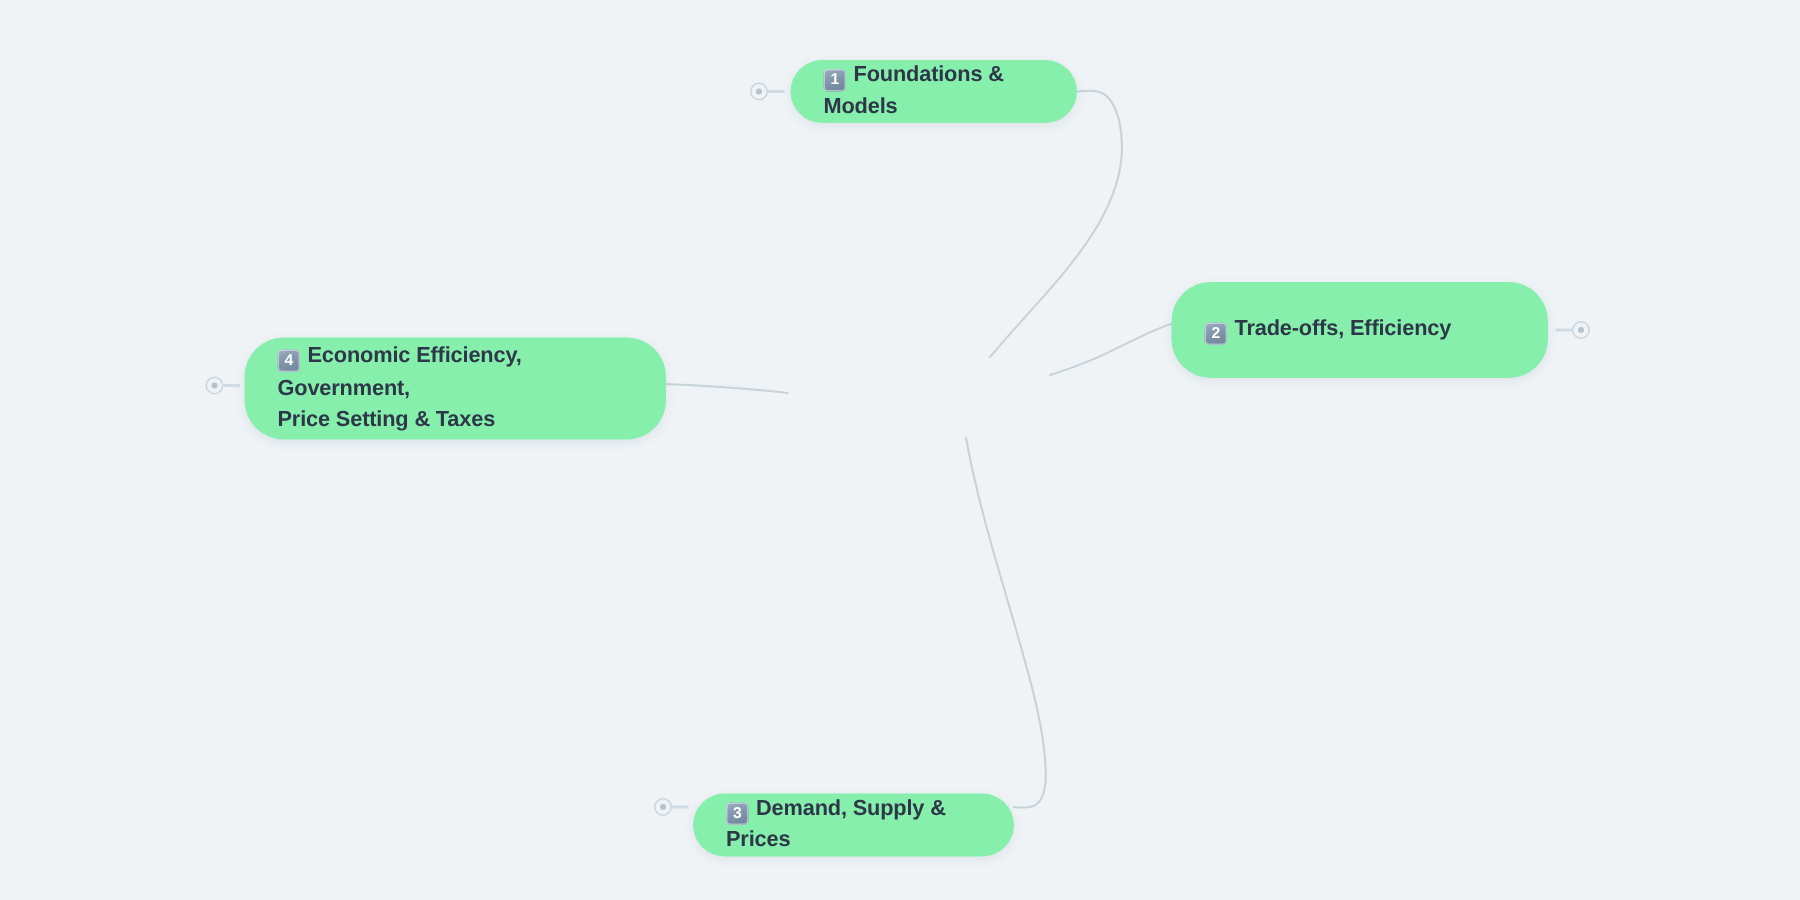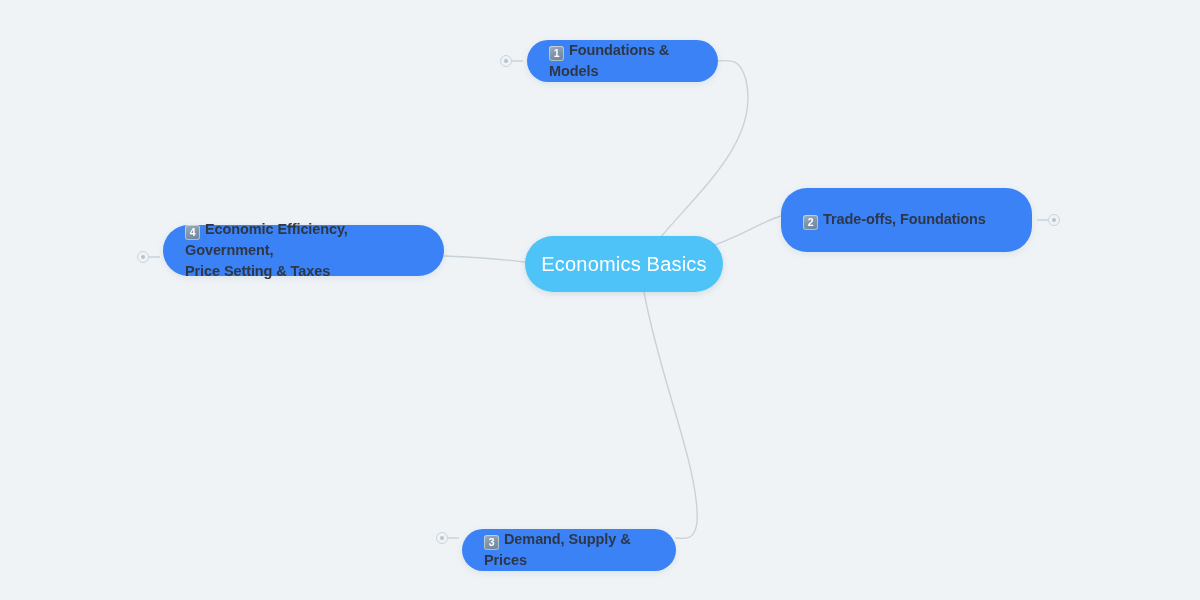--- a/index.html
+++ b/index.html
@@ -40,21 +40,21 @@
     font-size: 20px;
     letter-spacing: 0.2px;
     white-space: nowrap;
   }
 
   
   .topic-node {
     position: absolute;
     display: flex;
     align-items: center;
-    background: #3b82f6;
+    background: #86efac;
     border-radius: 26px;
     box-shadow: 0 2px 7px rgba(95, 125, 150, 0.13);
     padding: 11px 22px;
     box-sizing: border-box;
   }
   .topic-text {
     font-size: 14.5px;
     font-weight: bold;
     color: #2d3748;
     line-height: 1.45;
@@ -115,53 +115,50 @@
 
   <svg id="connector-layer" viewBox="0 0 1200 600" xmlns="http://www.w3.org/2000/svg">
     <g id="connector-paths" fill="none" stroke-linecap="round">
         <path d="M 660 238 C 700 190 760 140 746 80 C 740 58 730 60 718 61" stroke="#c8d2d9" stroke-width="1.4"></path>
         <path d="M 700 250 C 740 238 760 222 781 216" stroke="#c8d2d9" stroke-width="1.4"></path>
         <path d="M 644 292 C 660 380 700 470 697 522 C 695 540 686 539 676 538" stroke="#c8d2d9" stroke-width="1.4"></path>
         <path d="M 525 262 C 500 259 470 257 444 256" stroke="#c8d2d9" stroke-width="1.4"></path>
       </g>
   </svg>
 
-  <div class="root-node" id="root-node" style="left: 525px; top: 236px; width: 198px; height: 56px; background: rgb(78, 195, 247); color: rgb(255, 255, 255);">
-    <span>Economics Basics</span>
-  </div>
 
   <div id="branch-layer">
       <div class="topic-node" style="left: 527px; top: 40px; width: 191px; height: 42px;">
         <div class="topic-text"><span class="keycap">1</span><span>Foundations &amp; Models</span></div>
       </div>
       <div class="handle" style="left: 500px; top: 55px;">
         <div class="handle-ring">
           <div class="handle-dot"></div>
         </div>
         <div class="handle-stem"></div>
       </div>
       <div class="topic-node" style="left: 781px; top: 188px; width: 251px; height: 64px;">
-        <div class="topic-text"><span class="keycap">2</span><span>Trade-offs, Foundations</span><br></div>
+        <div class="topic-text"><span class="keycap">2</span><span>Trade-offs, Efficiency</span><br></div>
       </div>
       <div class="handle" style="left: 1037px; top: 214px;">
         <div class="handle-stem"></div>
         <div class="handle-ring">
           <div class="handle-dot"></div>
         </div>
       </div>
       <div class="topic-node" style="left: 462px; top: 517px; width: 214px; height: 42px; margin-top: 12px;">
         <div class="topic-text"><span class="keycap">3</span><span>Demand, Supply &amp; Prices</span></div>
       </div>
       <div class="handle" style="left: 436px; top: 532px;">
         <div class="handle-ring">
           <div class="handle-dot"></div>
         </div>
         <div class="handle-stem"></div>
       </div>
-      <div class="topic-node" style="left: 163px; top: 225px; width: 281px; height: 51px;">
+      <div class="topic-node" style="left: 163px; top: 225px; width: 281px; height: 68px;">
         <div class="topic-text"><span class="keycap">4</span><span>Economic Efficiency, Government,</span><br><span>Price Setting &amp; Taxes</span></div>
       </div>
       <div class="handle" style="left: 137px; top: 251px;">
         <div class="handle-ring">
           <div class="handle-dot"></div>
         </div>
         <div class="handle-stem"></div>
       </div>
     </div>
 

